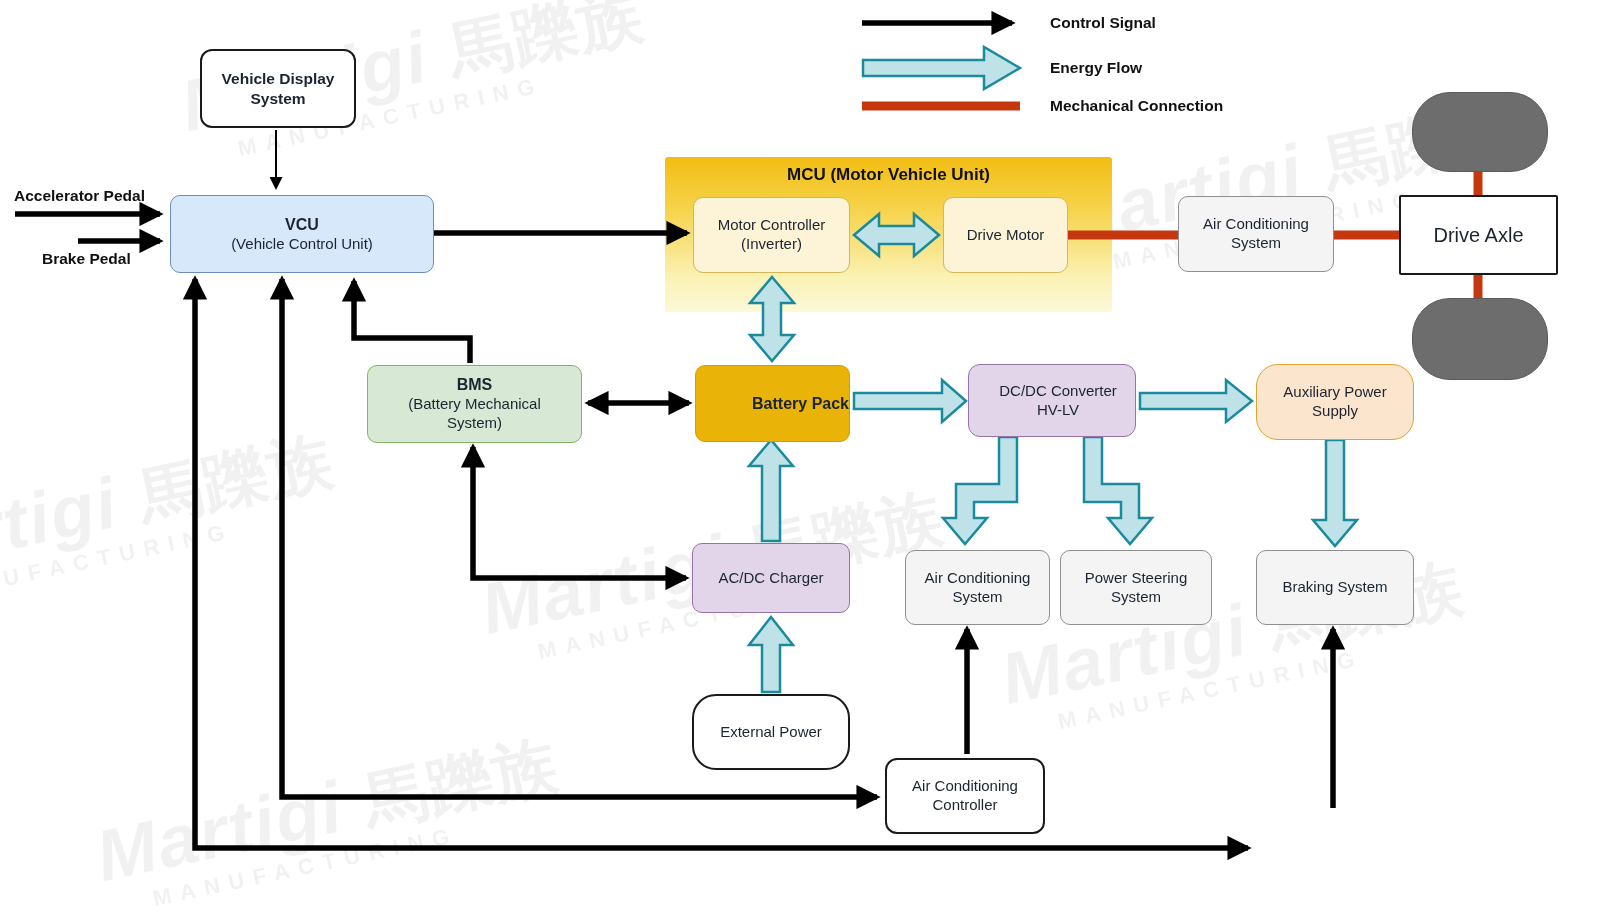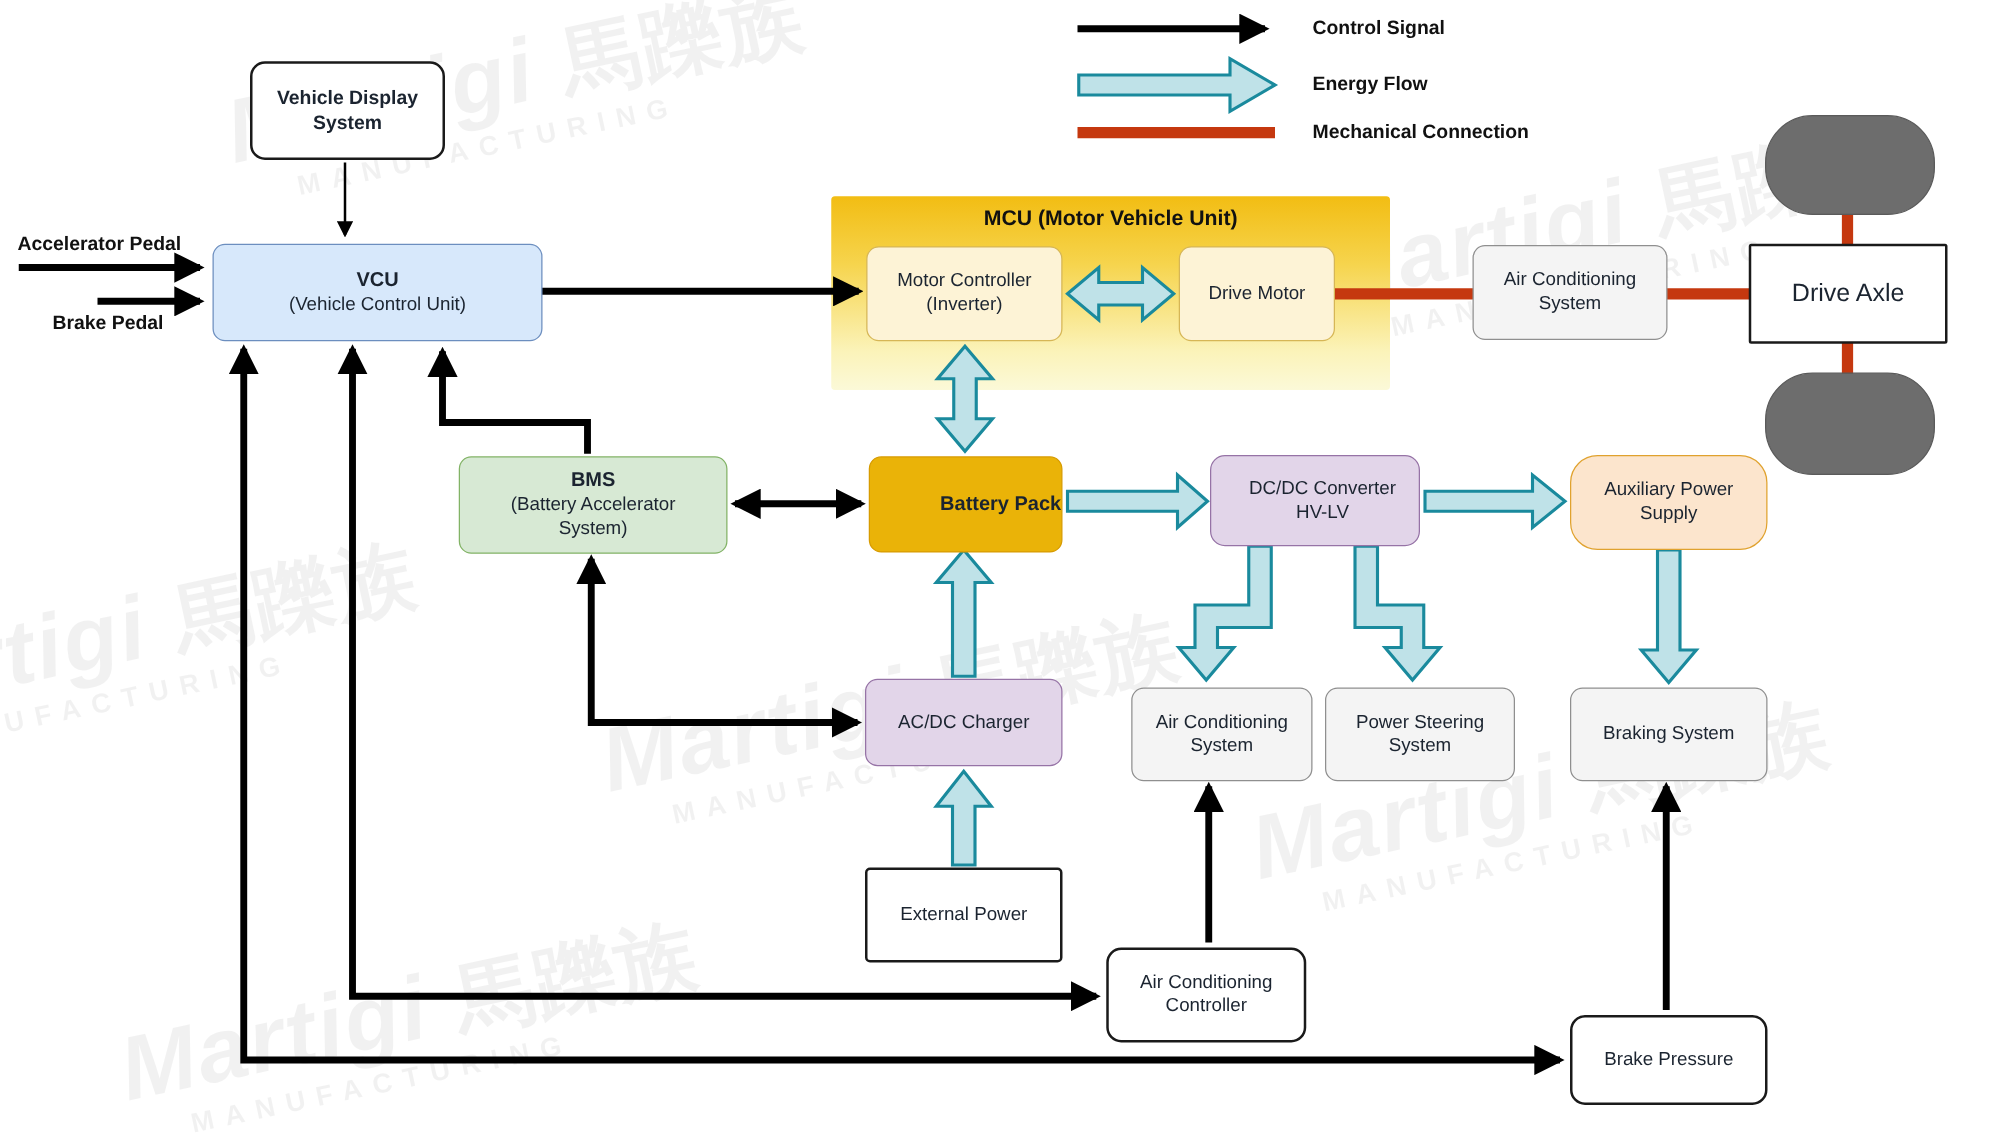--- a/index.html
+++ b/index.html
@@ -36,21 +36,21 @@
   .n-wheel-t  {left:1412px;top:92px;width:134px;height:78px;}
   .n-wheel-b  {left:1412px;top:298px;width:134px;height:80px;}
   .n-bms      {left:367px;top:365px;width:215px;height:78px;background:#d7e9d4;border-color:#82b366;}
   .n-bpack    {left:695px;top:365px;width:155px;height:77px;background:#eab308;border-color:#d79b00;font-weight:bold;font-size:16px;align-items:flex-end;}
   .n-dcdc     {left:968px;top:364px;width:168px;height:73px;background:#e2d5e9;border-color:#9673a6;border-radius:12px;padding-left:12px;}
   .n-aux      {left:1256px;top:364px;width:158px;height:76px;background:#fce5cd;border-color:#e0a22e;border-radius:22px;}
   .n-acsmid   {left:905px;top:550px;width:145px;height:75px;background:#f4f4f4;border-color:#8f8f8f;}
   .n-psteer   {left:1060px;top:550px;width:152px;height:75px;background:#f4f4f4;border-color:#8f8f8f;}
   .n-braking  {left:1256px;top:550px;width:158px;height:75px;background:#f4f4f4;border-color:#8f8f8f;}
   .n-acdc     {left:692px;top:543px;width:158px;height:70px;background:#e2d5e9;border-color:#9673a6;}
-  .n-extpwr   {left:692px;top:694px;width:158px;height:76px;border:2px solid #1a1a1a;border-radius:4px;}
+  .n-extpwr   {left:692px;top:694px;width:158px;height:76px;border:2px solid #1a1a1a;border-radius:24px;}
   .n-acctrl   {left:885px;top:758px;width:160px;height:76px;border:2px solid #1a1a1a;border-radius:12px;}
   .n-bpress   {left:1256px;top:812px;width:158px;height:72px;border:2px solid #1a1a1a;border-radius:12px;}
   
   .flabel{position:absolute;font-weight:bold;font-size:15.5px;color:#111;z-index:10;white-space:nowrap;}
   .l-accel{left:14px;top:187px;}
   .l-brake{left:42px;top:250px;}
   .l-legend1{left:1050px;top:14px;}
   .l-legend2{left:1050px;top:59px;}
   .l-legend3{left:1050px;top:97px;}
 </style>
@@ -161,21 +161,21 @@
     <span>Air Conditioning</span>
     <span>System</span>
   </div>
 
   <div class="node n-daxle">
     <span>Drive Axle</span>
   </div>
 
   <div class="node n-bms">
     <span class="b" style="font-size:16px;">BMS</span>
-    <span>(Battery Accelerator</span>
+    <span>(Battery Mechanical</span>
     <span>System)</span>
   </div>
 
   <div class="node n-bpack">
     <span>Battery Pack</span>
   </div>
 
   <div class="node n-dcdc">
     <span>DC/DC Converter</span>
     <span>HV-LV</span>
@@ -206,17 +206,14 @@
 
   <div class="node n-extpwr">
     <span>External Power</span>
   </div>
 
   <div class="node n-acctrl">
     <span>Air Conditioning</span>
     <span>Controller</span>
   </div>
 
-  <div class="node n-bpress">
-    <span>Brake Pressure</span>
-  </div>
 
 </div>
 
 </body></html>

